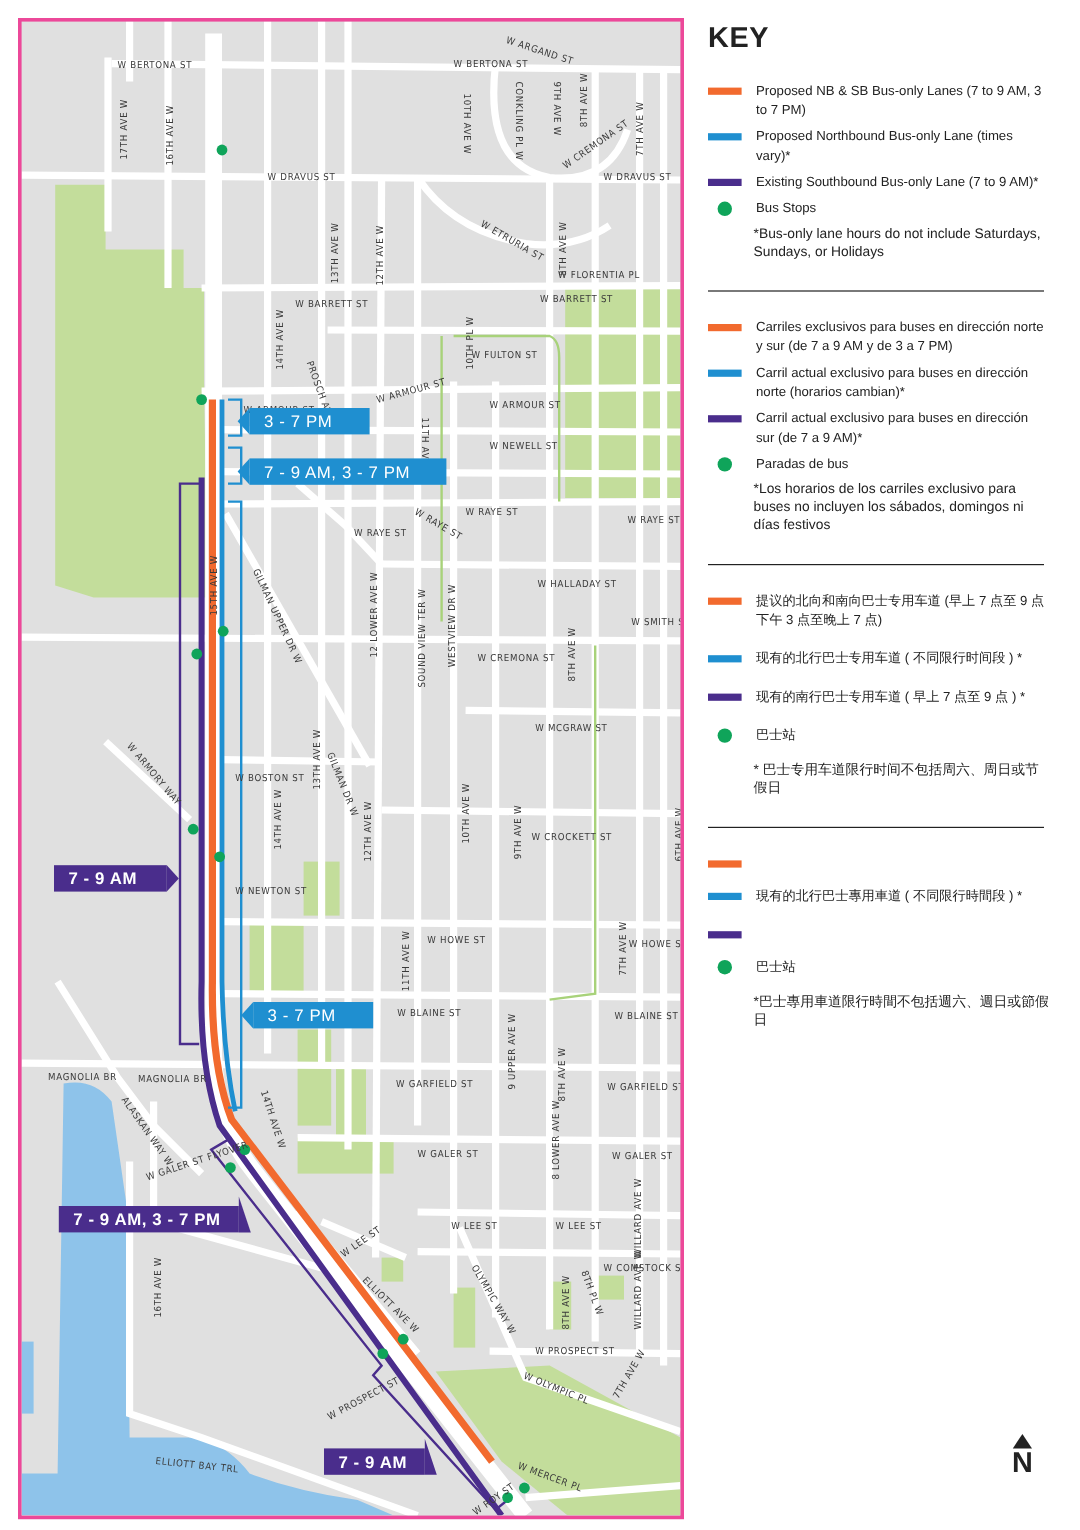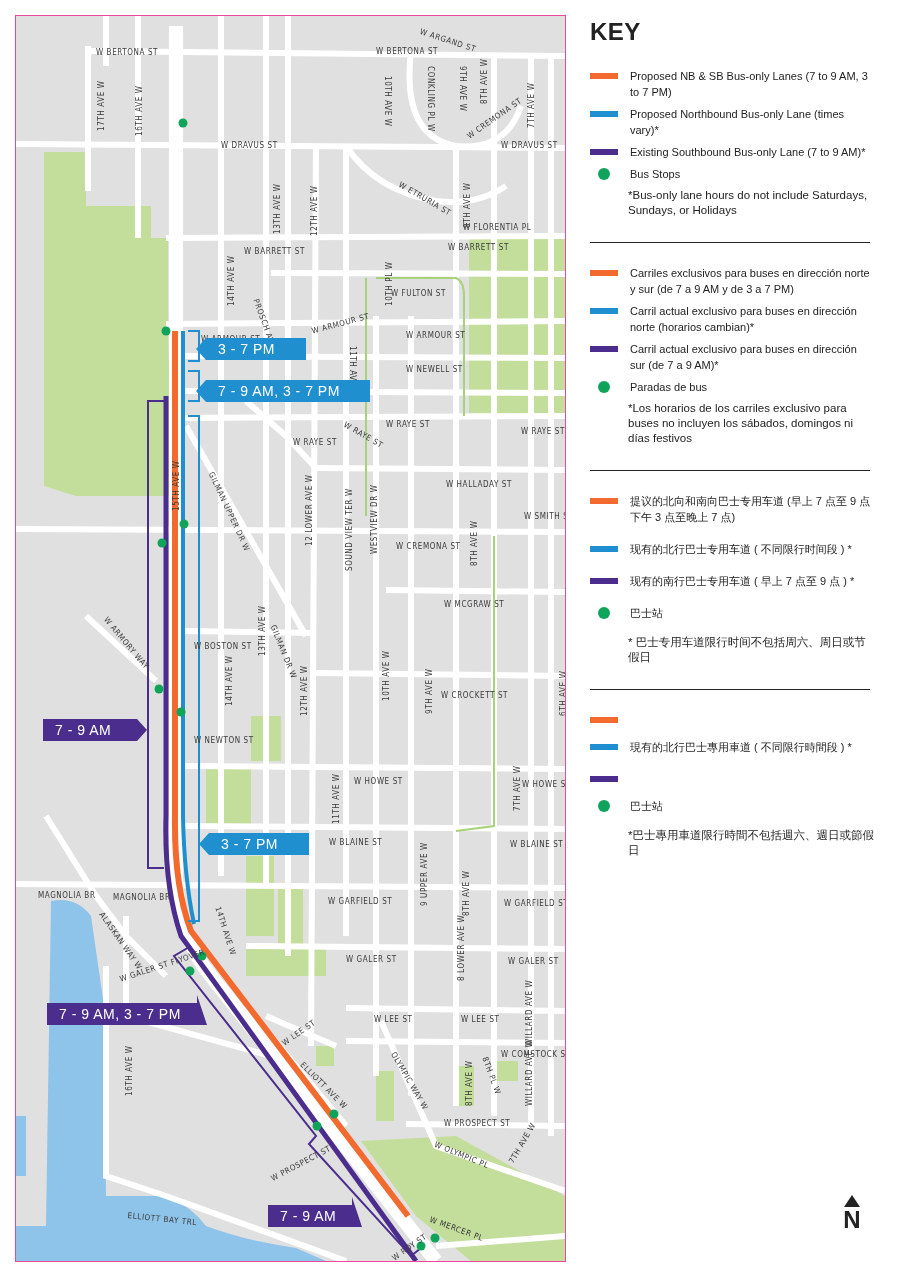--- a/index.html
+++ b/index.html
@@ -1,22 +1,22 @@
 <!DOCTYPE html>
 <html><head>
 <meta charset="utf-8">
 <style>
   html, body { margin:0; padding:0; background:#ffffff; }
   body { width:900px; height:1275px; position:relative; overflow:hidden; font-family:"DejaVu Sans", sans-serif; }
-  .map { position:absolute; left:15px; top:15px; width:549px; height:1245px; background:#e0e0e0; overflow:hidden; border:1px solid #ec4899; }
+  .map { position:absolute; left:15px; top:15px; width:549px; height:1245px; background:#e0e0e0; overflow:hidden; border:3px solid #ec4899; }
   .map svg { position:absolute; left:0; top:0; }
   .st { position:absolute; font-family:"DejaVu Sans Condensed","DejaVu Sans", sans-serif; font-size:8px; letter-spacing:0.6px; color:#3a3a3a; white-space:nowrap; transform-origin:left top; line-height:1; }
   .callout { position:absolute; color:#fff; font-family:"Liberation Sans", sans-serif; font-size:14px; line-height:22px; height:22px; padding:0 12px; white-space:nowrap; letter-spacing:0.5px; }
   .callout.blue { background:#1f8fd0; }
-  .callout.purple { background:#4a2d8c; }
+  .callout.purple { background:#4a2d8c;font-weight:bold; }
   .callout.arrow-left::before { content:""; position:absolute; left:-10px; top:0; border-top:11px solid transparent; border-bottom:11px solid transparent; border-right:10px solid #1f8fd0; }
   .callout.arrow-right::after { content:""; position:absolute; right:-10px; top:0; border-top:11px solid transparent; border-bottom:11px solid transparent; border-left:10px solid #4a2d8c; }
   .callout.flag::after { content:""; position:absolute; right:-10px; top:-8px; width:0; height:0; border-bottom:30px solid #4a2d8c; border-right:10px solid transparent; }
 
   .key { position:absolute; left:590px; top:18px; width:285px; }
   .key-title { font-family:"Liberation Sans", sans-serif; font-weight:bold; font-size:24px; color:#222; margin:0 0 22px 0; letter-spacing:0.5px; }
   .key-section { margin-bottom:0; }
   .key-item { display:flex; align-items:flex-start; margin-bottom:6px; }
   .swatch { width:28px; height:6px; margin-top:5px; margin-right:12px; flex-shrink:0; }
   .dot-sw { width:12px; height:12px; border-radius:50%; background:#0fa45a; margin:2px 20px 0 8px; flex-shrink:0; }

